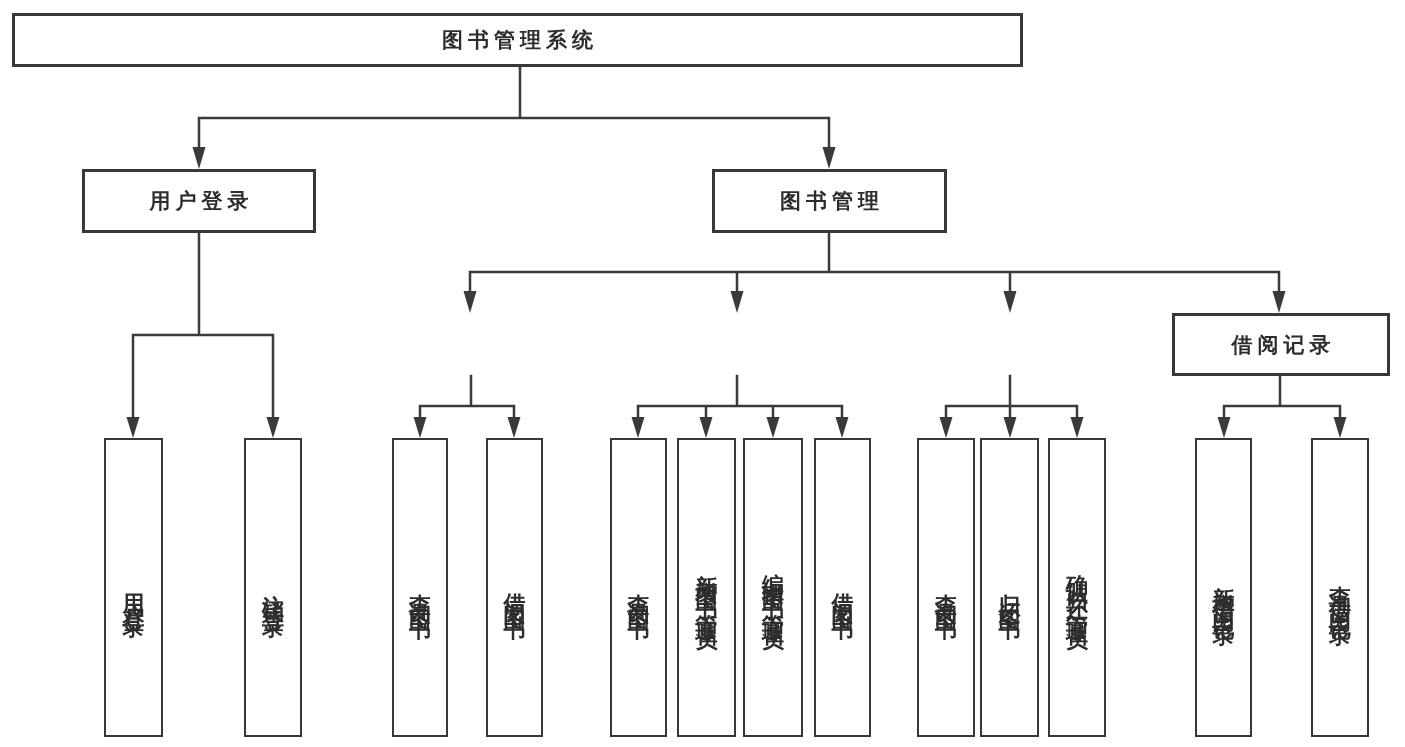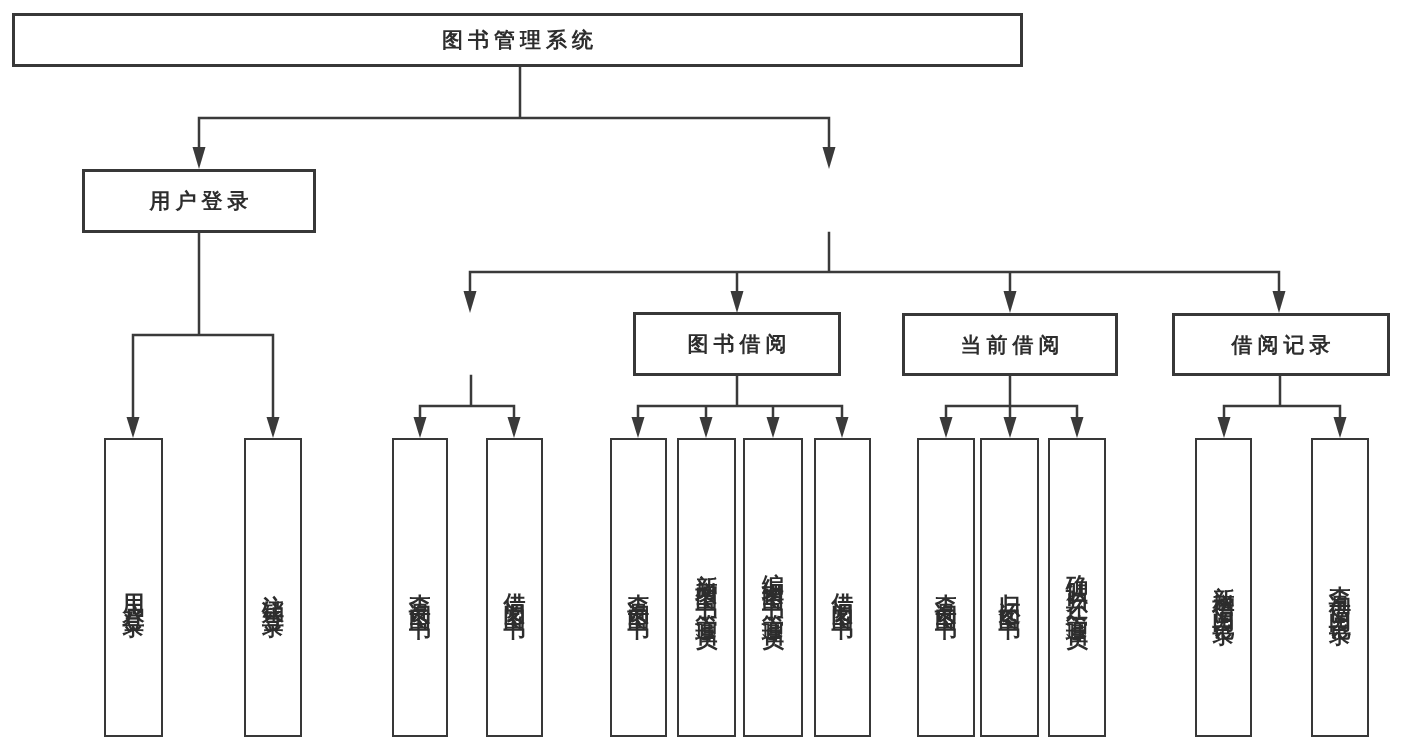--- a/index.html
+++ b/index.html
@@ -119,27 +119,24 @@
     </g>
   </svg>
 
   <div class="node" style="left:12px;top:13px;width:1011px;height:54px">
     <span class="hlabel">图书管理系统</span>
   </div>
 
   <div class="node" style="left:82px;top:169px;width:234px;height:64px">
     <span class="hlabel">用户登录</span>
   </div>
+  <div class="node" style="left:712px;top:169px;width:235px;height:64px">
+    <span class="hlabel">图书管理</span>
+  </div>
 
-  <div class="node" style="left:633px;top:312px;width:208px;height:64px">
-    <span class="hlabel">图书借阅</span>
-  </div>
-  <div class="node" style="left:902px;top:313px;width:216px;height:63px">
-    <span class="hlabel">当前借阅</span>
-  </div>
   <div class="node" style="left:1172px;top:313px;width:218px;height:63px">
     <span class="hlabel">借阅记录</span>
   </div>
 
   <div class="node leaf" style="left:104px;top:438px;width:59px;height:299px">
     <span class="vlabel">用户登录</span>
   </div>
   <div class="node leaf" style="left:244px;top:438px;width:58px;height:299px">
     <span class="vlabel">注销登录</span>
   </div>

